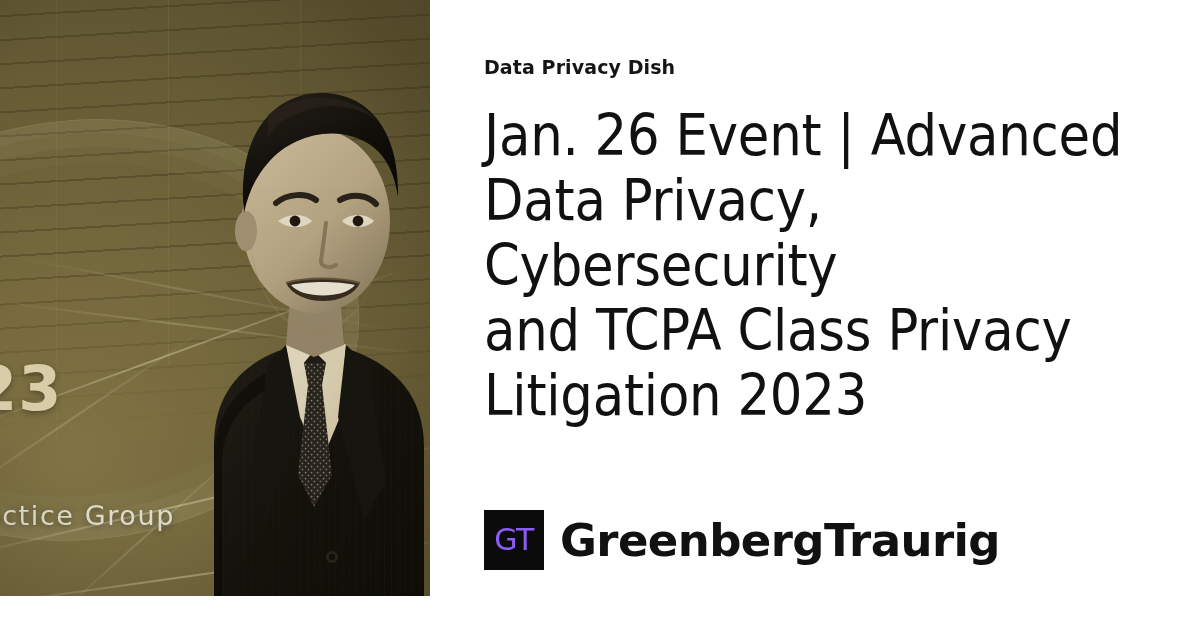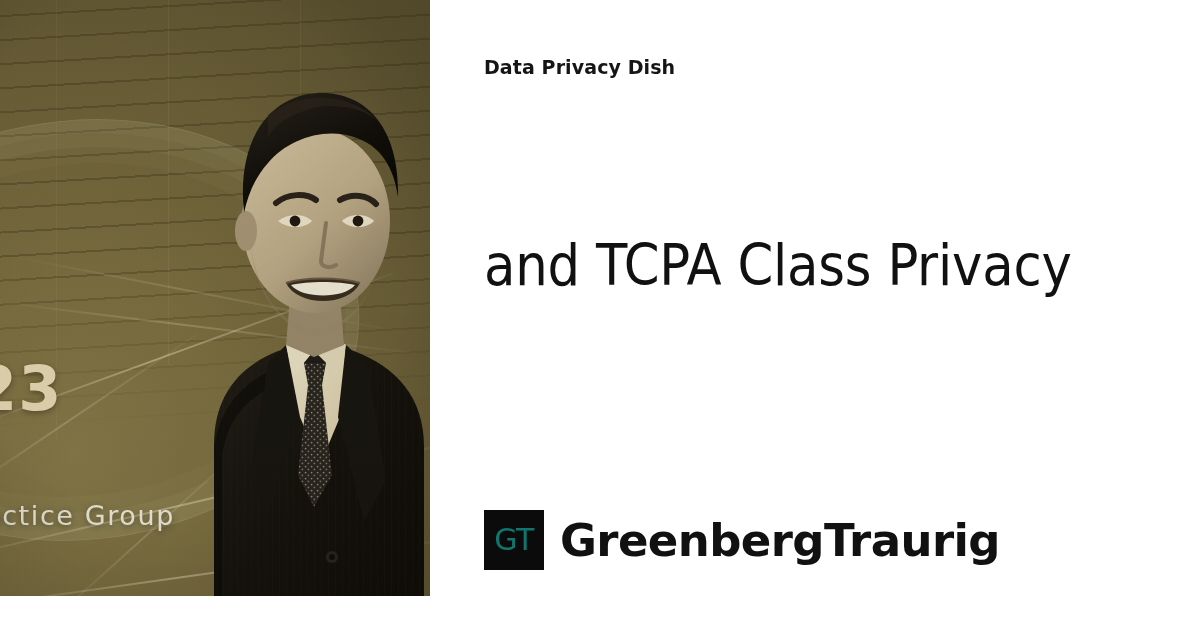--- a/index.html
+++ b/index.html
@@ -207,21 +207,21 @@
     display: flex;
     align-items: center;
     justify-content: center;
     flex: 0 0 60px;
   }
   .logo-mark-text {
     font-family: "DejaVu Sans", "Liberation Sans", sans-serif;
     font-size: 30px;
     font-weight: 400;
     letter-spacing: -0.5px;
-    color: #0f766e;
+    color: #8b5cf6;
     line-height: 1;
   }
   .logo-word {
     font-family: "DejaVu Sans", "Liberation Sans", sans-serif;
     font-size: 45px;
     font-weight: 700;
     letter-spacing: -0.6px;
     color: #111111;
     line-height: 1;
     margin-left: 16px;
@@ -344,23 +344,24 @@
 
     <div class="photo-warm"></div>
     <div class="photo-vignette"></div>
   </div>
 
   <div class="content-panel">
 
     <div class="kicker">Data Privacy Dish</div>
 
     <h1 class="headline">
-      <br>
-      <br>
+      <span>Jan. 26 Event | Advanced</span><br>
+      <span>Data Privacy, Cybersecurity</span><br>
       <span>and TCPA Class Privacy</span><br>
+      <span>Litigation 2023</span>
     </h1>
 
     <div class="logo-lockup">
       <div class="logo-mark">
         <span class="logo-mark-text">GT</span>
       </div>
       <div class="logo-word">GreenbergTraurig</div>
     </div>
 
   </div>

